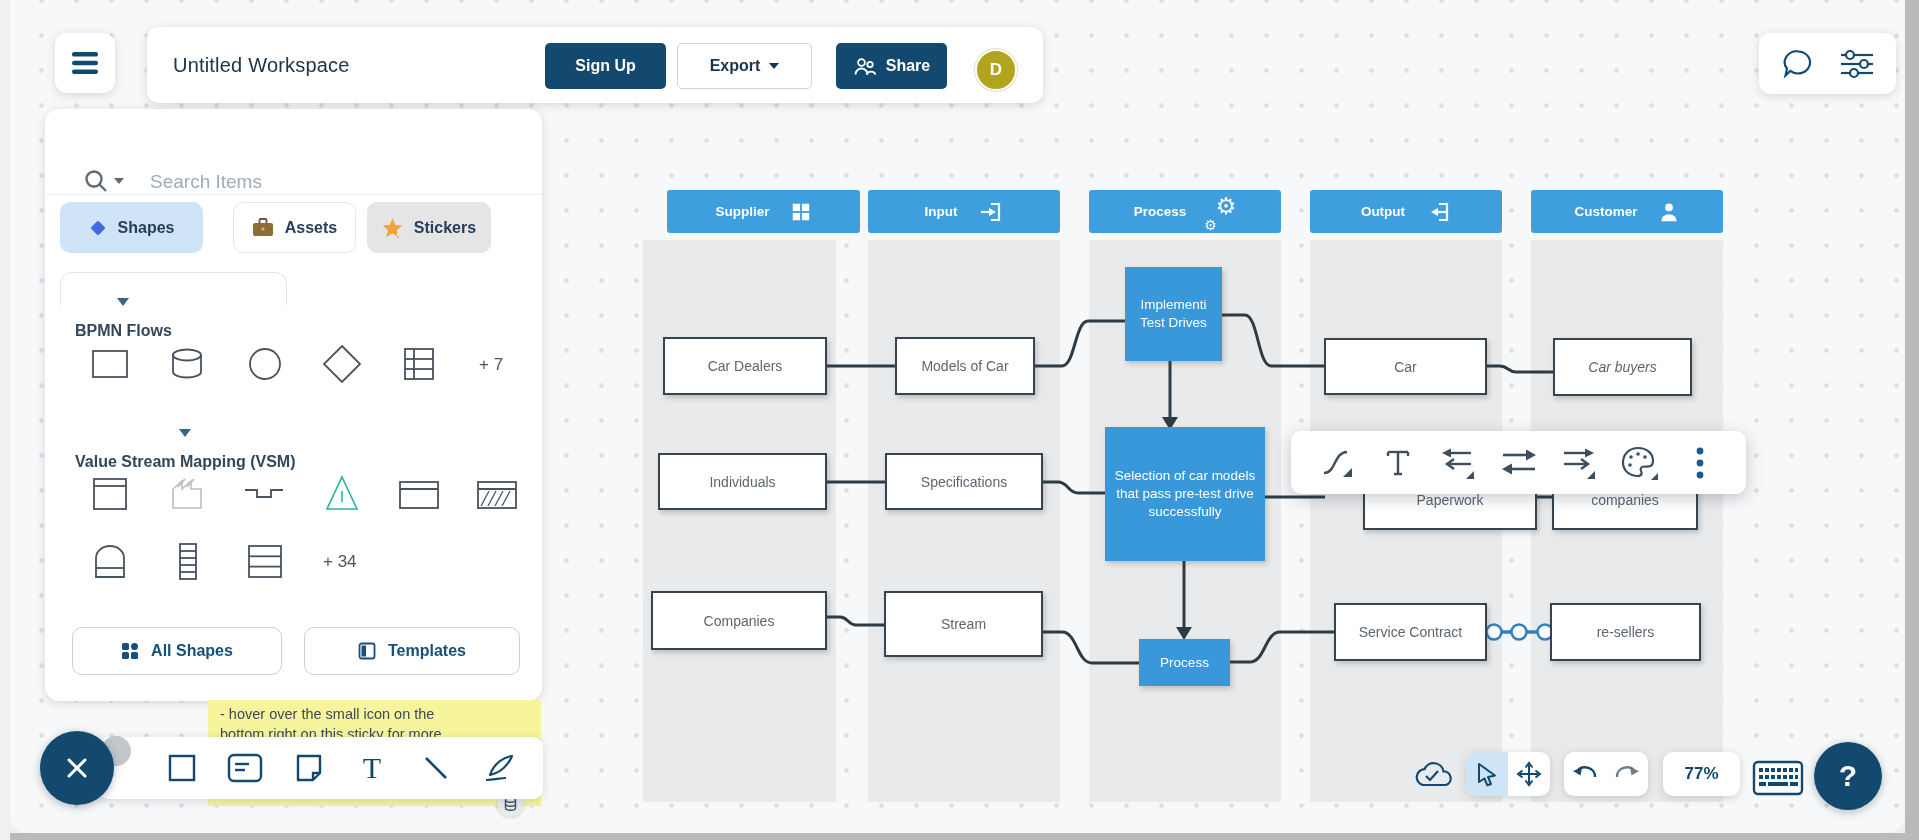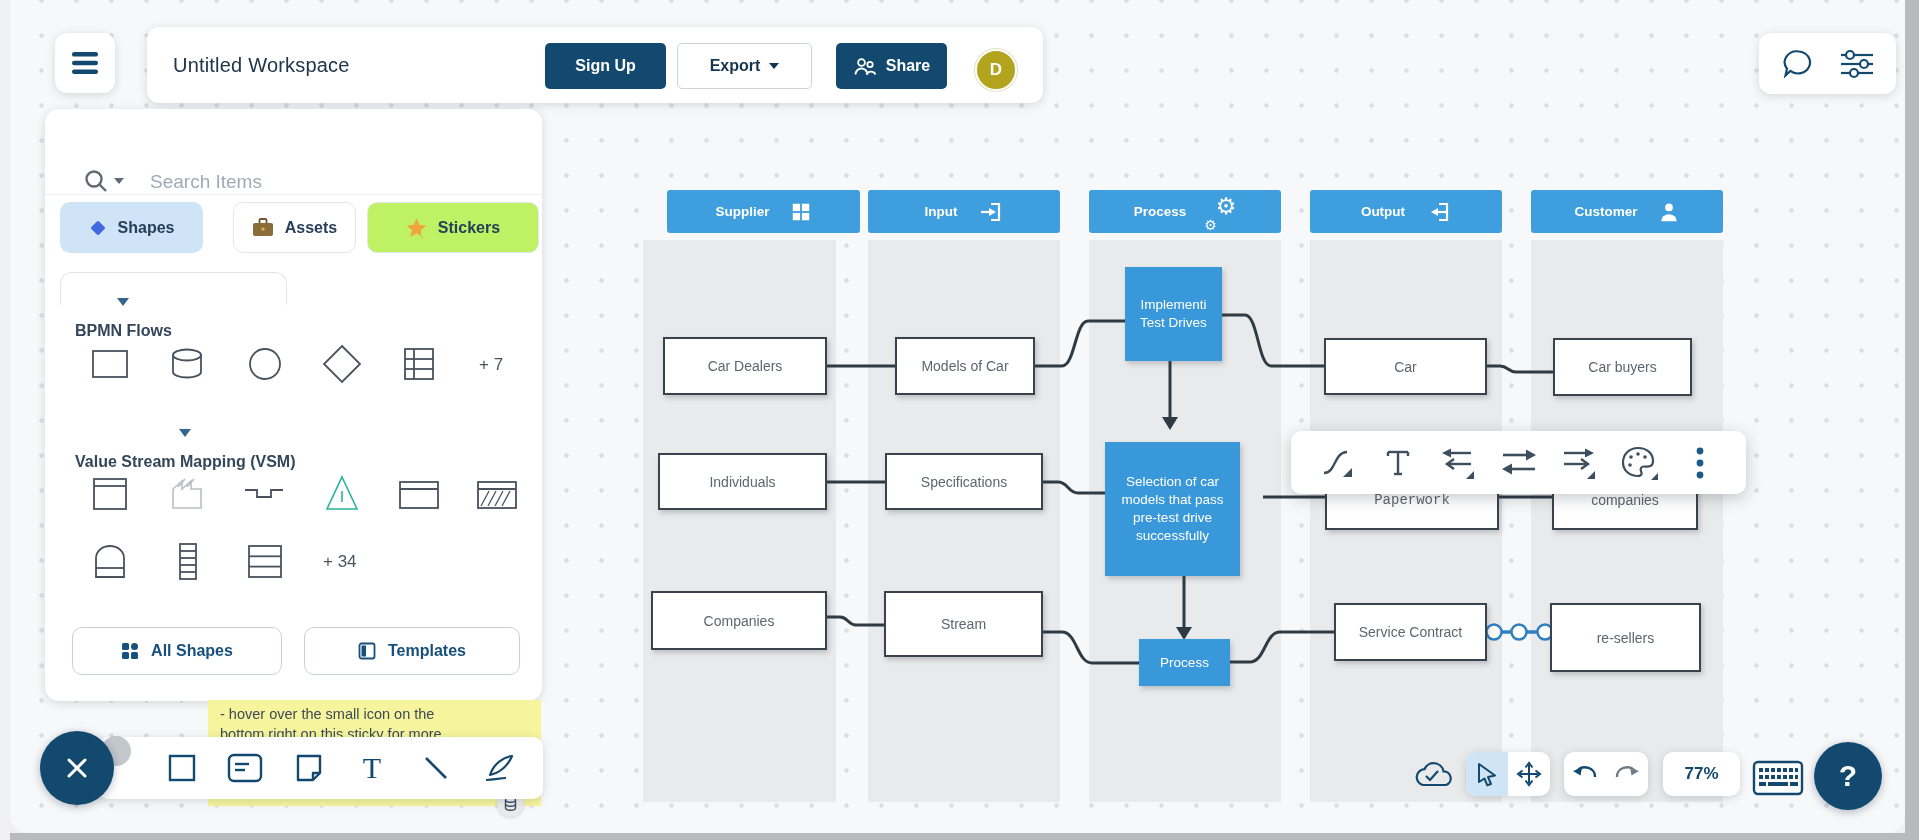--- a/index.html
+++ b/index.html
@@ -36,21 +36,21 @@
   
   #left-panel{left:45px;top:109px;width:497px;height:592px;border-radius:14px;}
   #search-row{position:absolute;left:0;top:0;width:100%;height:86px;display:flex;align-items:flex-end;border-bottom:1px solid #edf0f2;box-sizing:border-box;}
   #search-icon-wrap{margin-left:38px;display:flex;align-items:center;gap:5px;}
   #search-input{margin-left:24px;border:none;outline:none;background:transparent;font-size:19px;color:#33465a;width:330px;font-family:inherit;}
   #search-input::placeholder{color:#9fabb6;}
   .tab{position:absolute;top:93px;height:51px;border-radius:10px;display:flex;align-items:center;justify-content:center;gap:11px;
     font-size:16px;color:#27405a;font-weight:600;cursor:pointer;box-sizing:border-box;}
   #tab-shapes{left:15px;width:143px;background:#cfe4f6;}
   #tab-assets{left:188px;width:123px;background:#fff;border:1px solid #e3e7ea;}
-  #tab-stickers{left:322px;width:172px;background:#bef264;border:1px solid #e3e7ea;}
+  #tab-stickers{left:322px;width:124px;background:#e5e5e5;border:1px solid #e3e7ea;}
   #partial-card{left:15px;top:163px;width:225px;height:32px;border:1px solid #e2e6e9;border-bottom:none;border-radius:12px 12px 0 0;background:#fff;}
   .section-head{position:absolute;display:flex;align-items:center;gap:16px;font-size:16px;font-weight:600;color:#33465a;cursor:pointer;flex-direction:column;}
   .caret-down{width:0;height:0;border-left:6px solid transparent;border-right:6px solid transparent;border-top:8px solid #33658d;}
   .shape-cell{position:absolute;width:48px;height:48px;display:flex;align-items:center;justify-content:center;cursor:pointer;}
   .more-count{position:absolute;font-size:17px;color:#4a5560;cursor:pointer;}
   .panel-btn{position:absolute;top:518px;height:48px;border:1.5px solid #c8d1d8;border-radius:10px;background:#fff;
     display:flex;align-items:center;justify-content:center;gap:12px;font-size:16px;font-weight:600;color:#17507c;cursor:pointer;box-sizing:border-box;}
   
   #sticky-note{left:208px;top:700px;width:333px;height:106px;background:#f6f49c;z-index:30;padding:4px 12px;box-sizing:border-box;
     font-size:14.5px;color:#3c4a57;line-height:20px;}
@@ -171,51 +171,51 @@
   </div>
 <div class="node" style="left:895px;top:337px;width:140px;height:58px;">
     <span>Models of Car</span>
   </div>
 <div class="node blue" style="left:1125px;top:267px;width:97px;height:94px;overflow:hidden;">
     <span>Implementi Test Drives</span>
   </div>
 <div class="node" style="left:1324px;top:338px;width:163px;height:57px;">
     <span>Car</span>
   </div>
-<div class="node" style="left:1553px;top:338px;width:139px;height:58px;">
+<div class="node" style="left:1553px;top:338px;width:139px;height:58px;font-style:italic;">
     <span>Car buyers</span>
   </div>
 <div class="node" style="left:658px;top:453px;width:169px;height:57px;">
     <span>Individuals</span>
   </div>
 <div class="node" style="left:885px;top:453px;width:158px;height:57px;">
     <span>Specifications</span>
   </div>
-<div class="node blue" style="left:1105px;top:427px;width:135px;height:134px;margin-top:15px;">
+<div class="node blue" style="left:1105px;top:427px;width:160px;height:134px;">
     <span>Selection of car models that pass pre-test drive successfully</span>
   </div>
-<div class="node" style="left:1325px;top:470px;width:174px;height:60px;font-family:Liberation Mono, monospace;">
+<div class="node" style="left:1363px;top:470px;width:174px;height:60px;">
     <span>Paperwork</span>
   </div>
 <div class="node" style="left:1552px;top:470px;width:146px;height:60px;">
     <span>companies</span>
   </div>
 <div class="node" style="left:651px;top:591px;width:176px;height:59px;">
     <span>Companies</span>
   </div>
 <div class="node" style="left:884px;top:591px;width:159px;height:66px;">
     <span>Stream</span>
   </div>
 <div class="node blue" style="left:1139px;top:639px;width:91px;height:47px;">
     <span>Process</span>
   </div>
 <div class="node" style="left:1334px;top:603px;width:153px;height:58px;">
     <span>Service Contract</span>
   </div>
-<div class="node" style="left:1550px;top:603px;width:151px;height:69px;">
+<div class="node" style="left:1550px;top:603px;width:151px;height:58px;">
     <span>re-sellers</span>
   </div>
 
 <div id="float-toolbar" class="abs card">
   <div class="ft-btn">
     <svg width="36" height="36" viewBox="0 0 36 36" fill="none" stroke="#3d4f5e" stroke-width="2.4">
       <path d="M5,28 C17,28 15,7 28,7"></path>
         <polygon points="33,23 33,32 24,32" fill="#3d4f5e" stroke="none"></polygon>
     </svg>
   </div>

